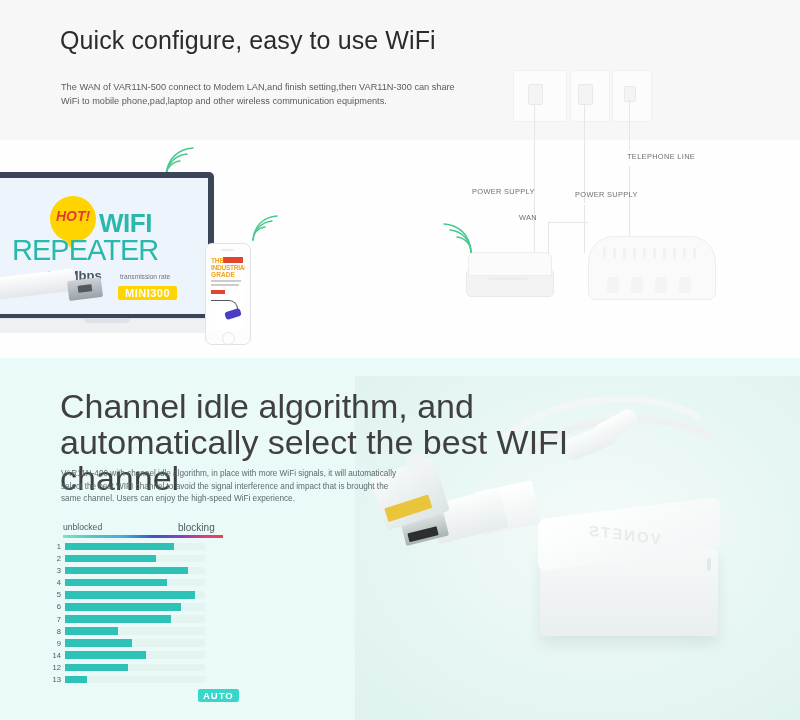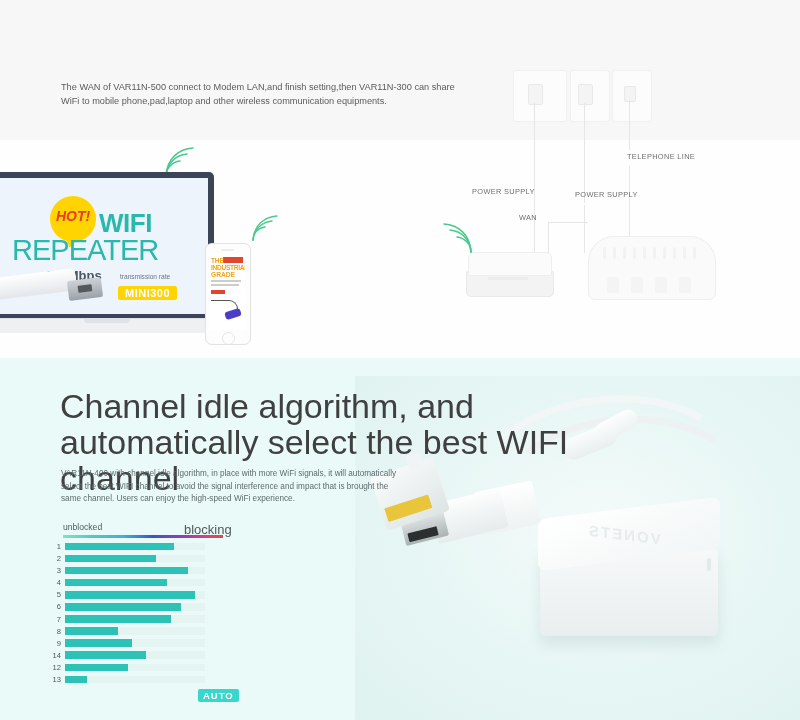--- a/index.html
+++ b/index.html
@@ -89,21 +89,21 @@
   .phone-spk{position:absolute;left:15px;top:5px;width:13px;height:2px;background:#ececec;border-radius:1px;}
 
   
   .sec2{position:absolute;left:0;top:358px;width:800px;height:362px;background:#eafaf8;overflow:hidden;}
   .s2-title{position:absolute;left:60px;top:30px;width:520px;font-size:34px;line-height:36px;color:#404040;}
   .s2-body{position:absolute;left:61px;top:110px;width:340px;font-size:8.2px;line-height:12.5px;color:#5d6a6c;}
 
   
   .chart{position:absolute;left:48px;top:164px;width:212px;height:190px;}
   .chart-legend-l{position:absolute;left:15px;top:0;font-size:8.6px;color:#4d5a5c;}
-  .chart-legend-r{position:absolute;left:130px;top:0;font-size:13px;color:#4d5a5c;margin-left:6px;}
+  .chart-legend-r{position:absolute;left:130px;top:0;font-size:10px;color:#4d5a5c;}
   .chart-grad{position:absolute;left:15px;top:13px;width:160px;height:2.6px;
      background:linear-gradient(90deg,#7fe3c8 0%,#52c9c2 18%,#3fb0d8 38%,#3b53c9 56%,#8c3fc0 74%,#e0407a 90%,#e8434f 100%);}
   .rows{position:absolute;left:0;top:19px;width:212px;}
   .row{position:relative;height:12.1px;}
   .row-num{position:absolute;left:0;top:1px;width:13px;text-align:right;font-size:7.6px;color:#4d5a5c;}
   .track{position:absolute;left:17px;top:1.6px;width:140px;height:7.6px;background:#e3f4f1;}
   .bar{position:absolute;left:0;top:0;height:7.6px;background:#2ec2b6;}
   .auto-badge{position:absolute;left:150px;top:167px;background:#3ad6cb;color:#ffffff;font-size:9.5px;font-weight:bold;letter-spacing:1px;padding:1px 5px;border-radius:2px;}
 
   
@@ -128,20 +128,21 @@
 </style>
 </head>
 <body>
 
 <div class="page">
 
   <div class="sec1">
     <div class="sec1-band"></div>
     <div class="sec1-band2"></div>
 
+    <div class="s1-title">Quick configure, easy to use WiFi</div>
     <div class="s1-body">The WAN of VAR11N-500 connect to Modem LAN,and finish setting,then VAR11N-300 can share WiFi to mobile phone,pad,laptop and other wireless communication equipments.</div>
 
     <div class="plate plate-a"></div>
     <div class="plate plate-b"></div>
     <div class="plate plate-c"></div>
     <div class="socket sock-1"></div>
     <div class="socket sock-2"></div>
     <div class="socket sock-3"></div>
 
     <div class="cline cv" style="left:534px;top:103px;height:120px;"></div>

